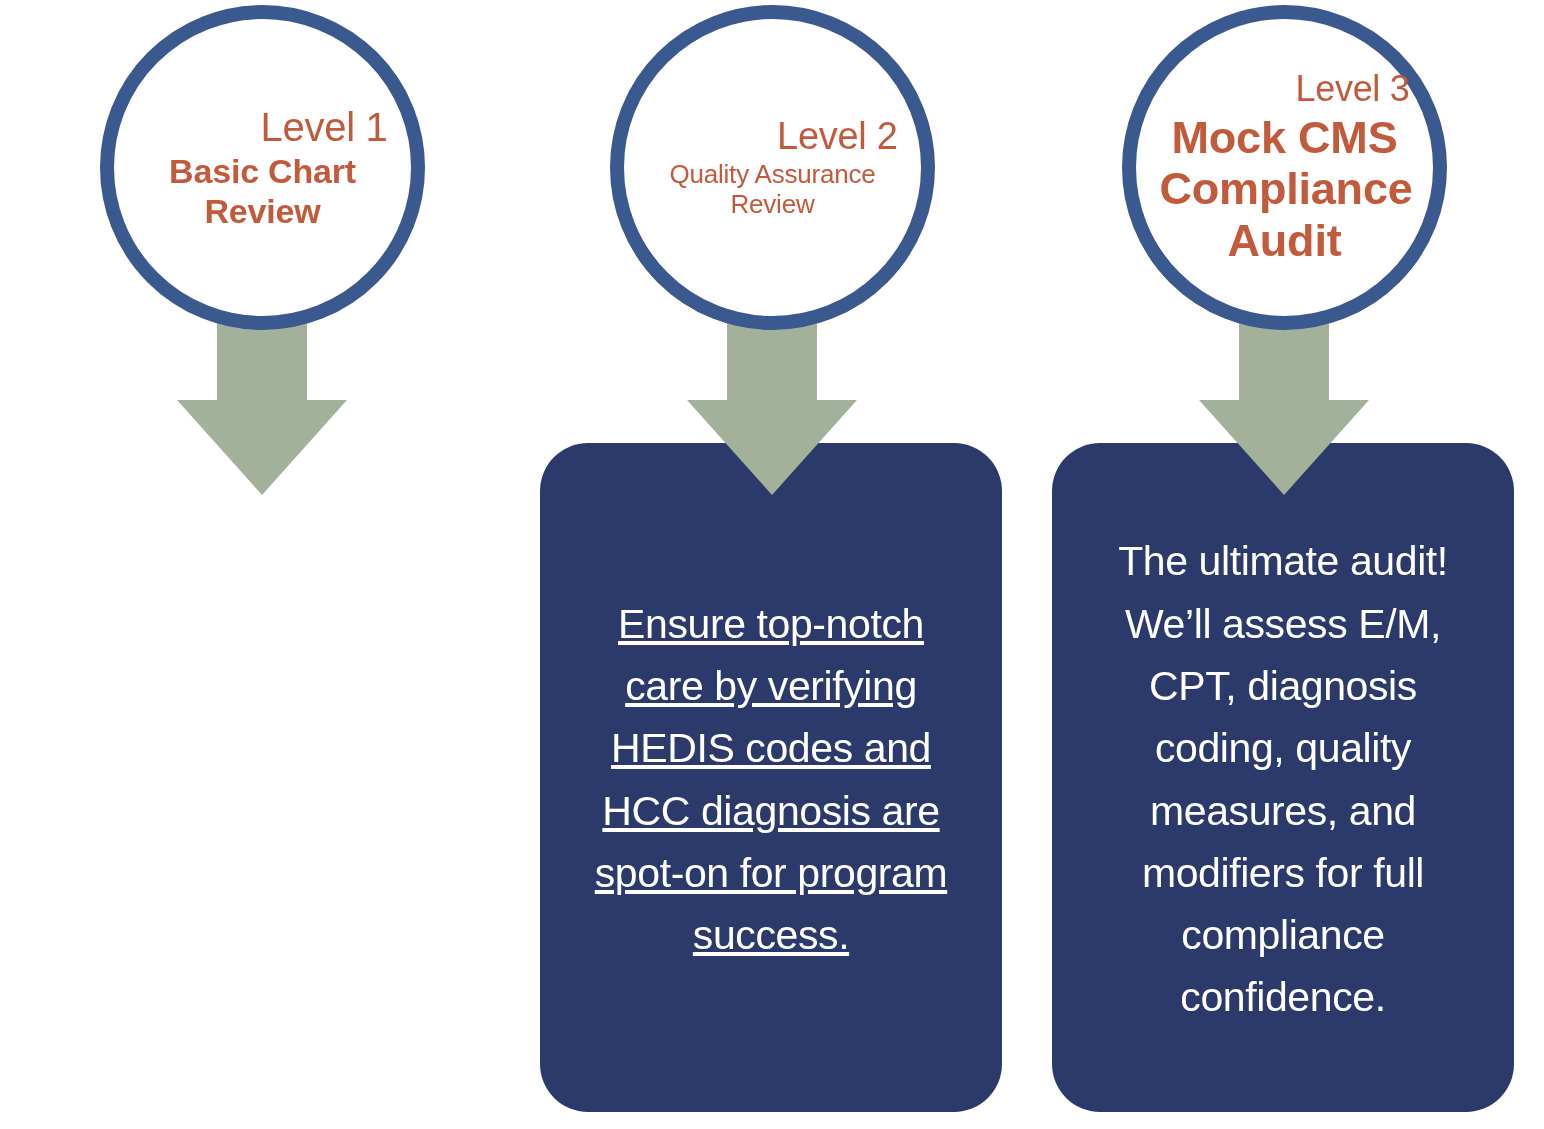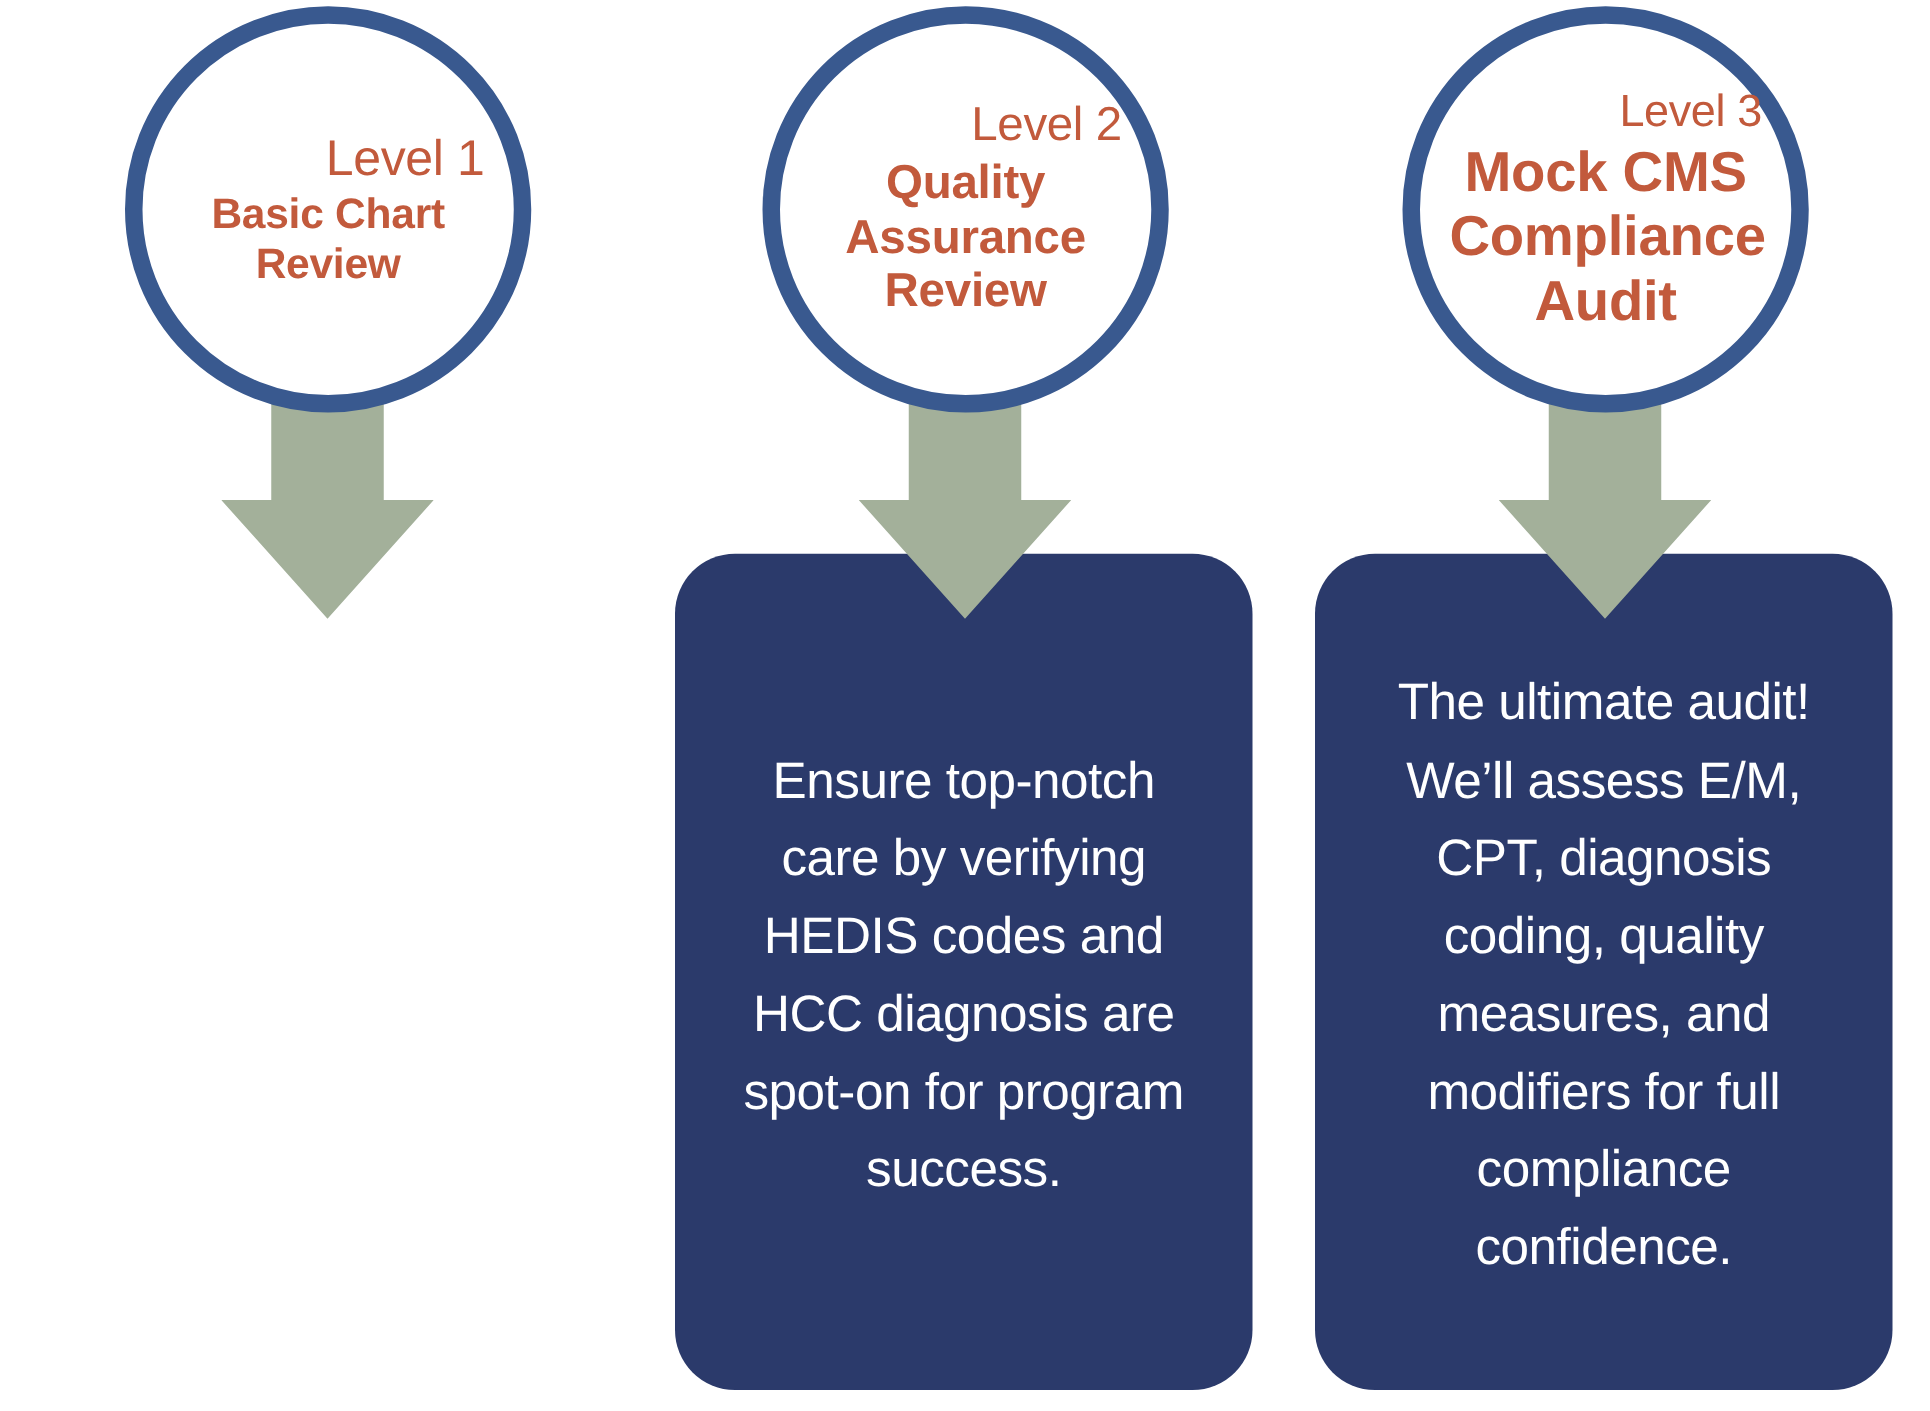--- a/index.html
+++ b/index.html
@@ -64,21 +64,21 @@
     text-align: right;
   }
   .circle-sub {
     display: block;
     font-size: 34px;
     font-weight: 700;
     letter-spacing: -0.2px;
   }
   
   .col-2 .circle-title { font-size: 38px; }
-  .col-2 .circle-sub   { font-size: 38px; font-weight: 700; }
+  .col-2 .circle-sub   { font-size: 26px; font-weight: 400; }
   .col-3 .circle-title { font-size: 36px; }
   .col-3 .circle-sub   { font-size: 45px; font-weight: 700; }
 
   
   .arrow {
     position: absolute;
     top: 300px;
     left: 170px;
     width: 170px;
     height: 200px;
@@ -105,21 +105,21 @@
   .card-text {
     color: #ffffff;
     font-size: 42px;
     line-height: 1.52;
     text-align: center;
     font-weight: 400;
     letter-spacing: -0.4px;
     word-break: break-word;
   }
   .col-1 .card-text { font-size: 42px; }
-  .col-2 .card-text { font-size: 41px; }
+  .col-2 .card-text { font-size: 41px; text-decoration: underline; }
   .col-3 .card-text { font-size: 41px; }
 </style>
 </head>
 <body>
 
 <div id="stage">
 
   <div class="column col-1">
 
     <div class="arrow">

